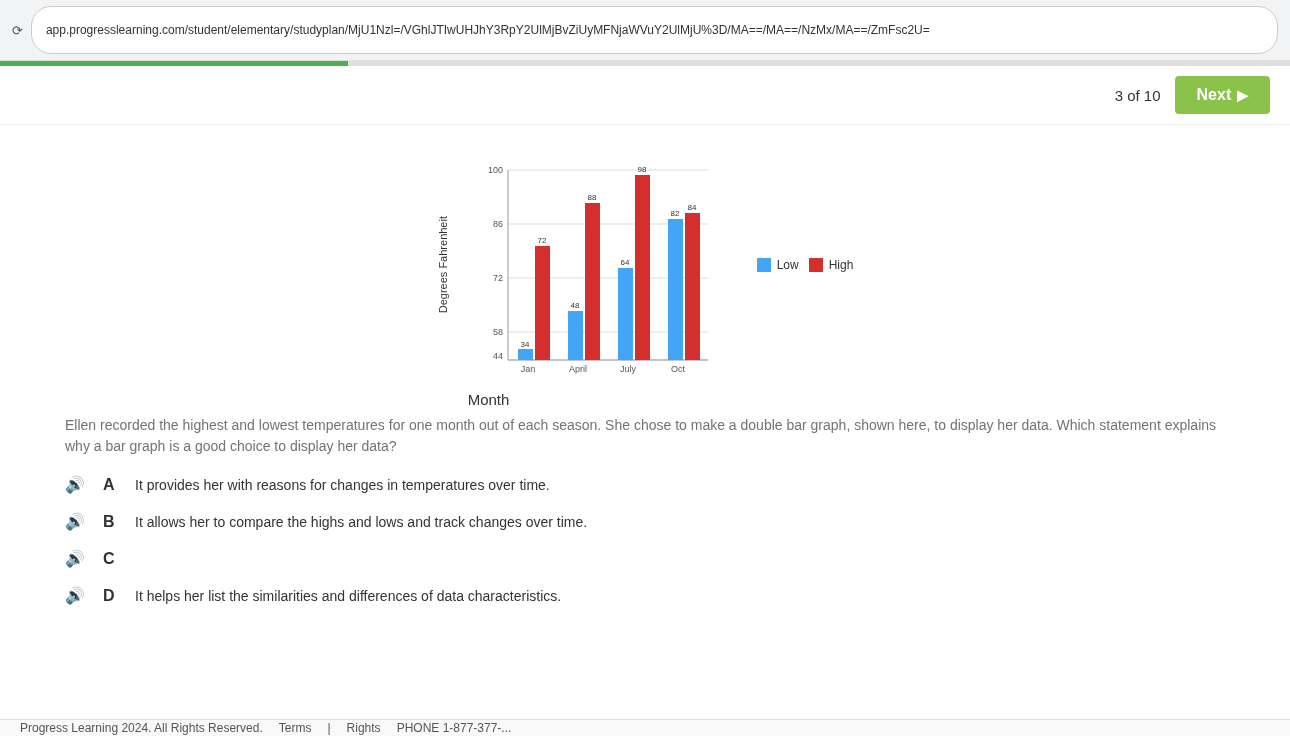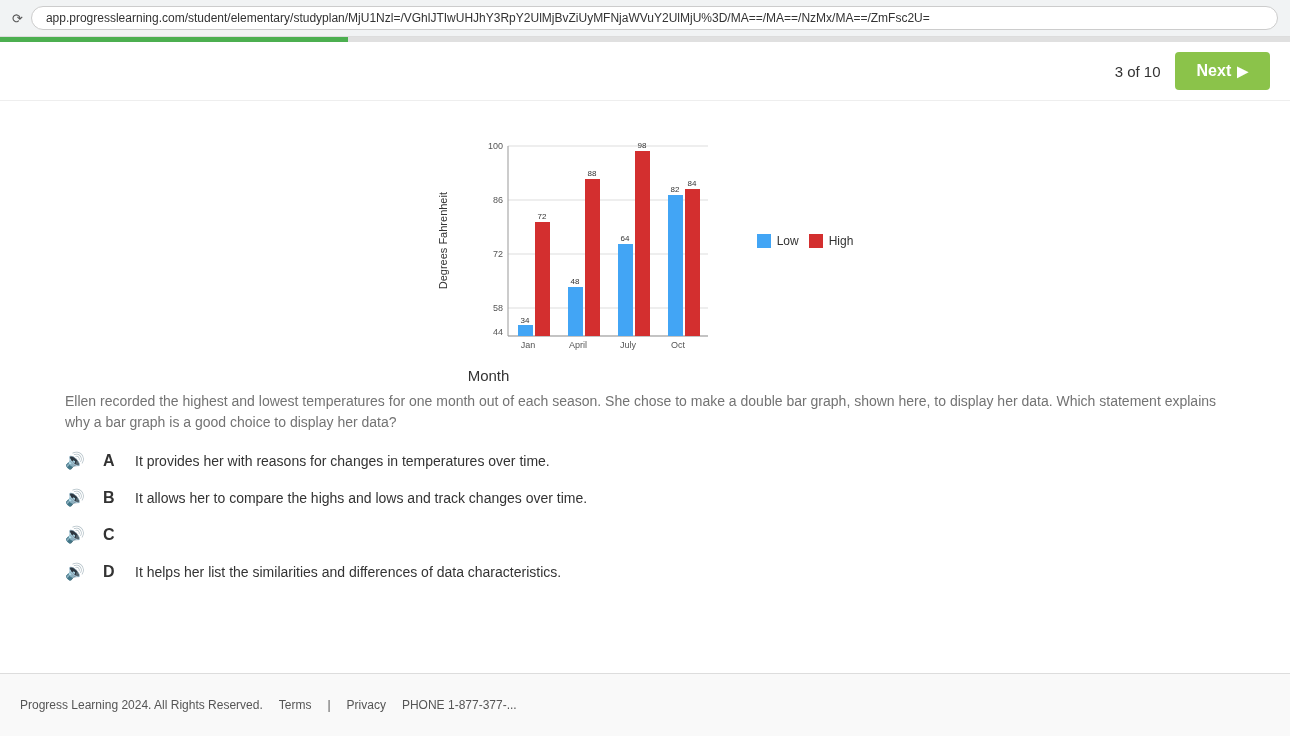--- a/index.html
+++ b/index.html
@@ -13,21 +13,21 @@
       display: flex;
       align-items: center;
       gap: 8px;
       font-size: 13px;
       color: #555;
     }
     .url-bar {
       background: #fff;
       border: 1px solid #ccc;
       border-radius: 20px;
-      padding: 4px 14px;
+      padding: 16px 14px;
       font-size: 12px;
       color: #333;
       flex: 1;
     }
 
     
     .progress-bar-container {
       height: 5px;
       background: #e0e0e0;
     }
@@ -157,21 +157,21 @@
     }
 
     
     .footer {
       position: fixed;
       bottom: 0;
       left: 0;
       right: 0;
       background: #f9f9f9;
       border-top: 1px solid #ddd;
-      padding: 24px 20px;
+      padding: 1px 20px;
       font-size: 12px;
       color: #555;
       display: flex;
       gap: 16px;
     }
     .footer a { color: #555; text-decoration: none; }
   </style>
 </head>
 <body>
 
@@ -286,15 +286,15 @@
       <span class="choice-text">It helps her list the similarities and differences of data characteristics.</span>
     </div>
 
   </div>
 </div>
 
 <div class="footer">
   <span>Progress Learning 2024. All Rights Reserved.</span>
   <a href="#">Terms</a>
   <span>|</span>
-  <a href="#">Privacy</a>
+  <a href="#">Rights</a>
   <span>PHONE 1-877-377-...</span>
 </div>
 
 </body></html>

